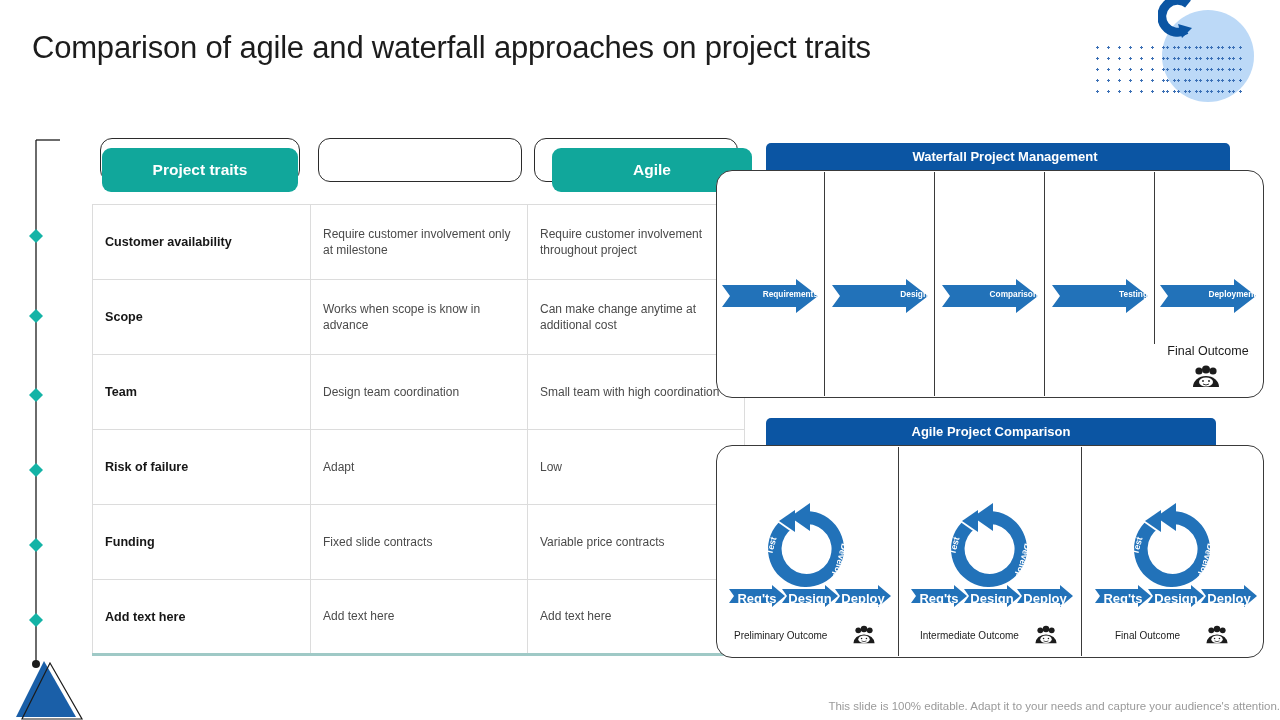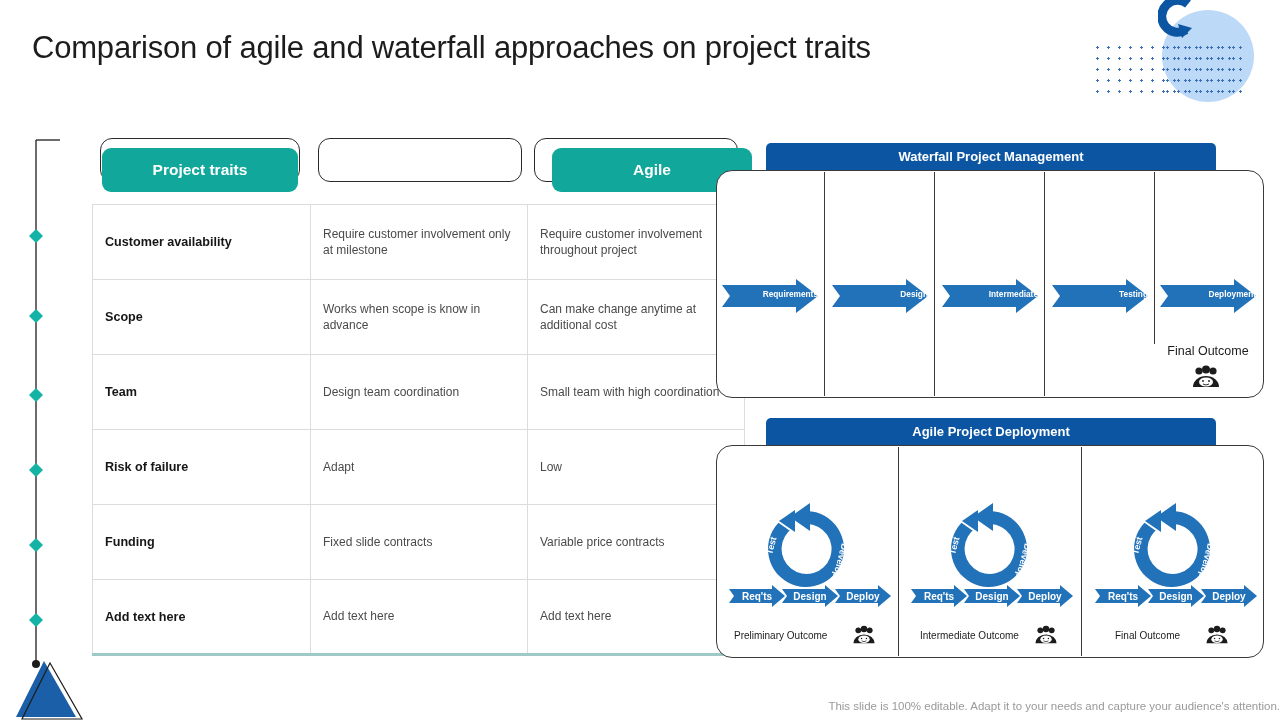--- a/index.html
+++ b/index.html
@@ -136,21 +136,21 @@
     border-radius: 16px;
     box-sizing: border-box;
     background: #fff;
   }
   .col-div {
     position: absolute;
     width: 0; border-left: 1.2px solid #3a3a3a;
   }
 
   
-  #wf-title { left: 766px; top: 143px; width: 450px; }
+  #wf-title { left: 766px; top: 143px; width: 450px; padding-left: 14px; }
   #wf-box   { left: 716px; top: 170px; width: 548px; height: 228px; }
   .wf-arrow {
     position: absolute; top: 279px;
     width: 96px; height: 34px;
   }
   .wf-label {
     position: absolute; top: 289px;
     width: 96px;
     text-align: right;
     color: #ffffff;
@@ -166,21 +166,21 @@
   }
   #wf-final-icon { position: absolute; left: 1190px; top: 365px; width: 32px; height: 26px; }
 
   
   #ag-title { left: 766px; top: 418px; width: 450px; }
   #ag-box   { left: 716px; top: 445px; width: 548px; height: 213px; }
   .ag-cycle { position: absolute; top: 503px; width: 122px; height: 92px; }
   .ag-arrow { position: absolute; top: 585px; width: 56px; height: 22px; }
   .ag-alabel {
     position: absolute; top: 591px; width: 56px;
-    text-align: center; color: #fff; font-size: 10px; font-weight: bold;
+    text-align: center; color: #fff; font-size: 13px; font-weight: bold;
     z-index: 3; pointer-events: none;
   }
   .ag-out {
     position: absolute; top: 630px;
     font-size: 10px; color: #1c1c1c; white-space: nowrap;
   }
   .ag-out-icon { position: absolute; top: 625px; width: 26px; height: 22px; }
 
   
   #footer {
@@ -288,21 +288,21 @@
 <div class="wf-label" style="left:722px">Requirements</div>
 
 <svg class="wf-arrow" style="left:832px" viewBox="0 0 96 34" preserveAspectRatio="none">
   <path d="M0 6 L8 17 L0 28 L74 28 L74 34 L96 17 L74 0 L74 6 Z" fill="#2272b9"></path>
 </svg>
 <div class="wf-label" style="left:832px">Design</div>
 
 <svg class="wf-arrow" style="left:942px" viewBox="0 0 96 34" preserveAspectRatio="none">
   <path d="M0 6 L8 17 L0 28 L74 28 L74 34 L96 17 L74 0 L74 6 Z" fill="#2272b9"></path>
 </svg>
-<div class="wf-label" style="left:942px">Intermediate</div>
+<div class="wf-label" style="left:942px">Comparison</div>
 
 <svg class="wf-arrow" style="left:1052px" viewBox="0 0 96 34" preserveAspectRatio="none">
   <path d="M0 6 L8 17 L0 28 L74 28 L74 34 L96 17 L74 0 L74 6 Z" fill="#2272b9"></path>
 </svg>
 <div class="wf-label" style="left:1052px">Testing</div>
 
 <svg class="wf-arrow" style="left:1160px" viewBox="0 0 96 34" preserveAspectRatio="none">
   <path d="M0 6 L8 17 L0 28 L74 28 L74 34 L96 17 L74 0 L74 6 Z" fill="#2272b9"></path>
 </svg>
 <div class="wf-label" style="left:1160px">Deployment</div>
@@ -313,21 +313,21 @@
   <circle cx="16" cy="4.4" r="4" fill="#1c1c1c"></circle>
   <circle cx="23" cy="6" r="3.6" fill="#1c1c1c"></circle>
   <path d="M3 22 A13 11 0 0 1 29 22 Z" fill="#1c1c1c"></path>
   <ellipse cx="16" cy="17" rx="7" ry="4.6" fill="#ffffff"></ellipse>
   <circle cx="13" cy="16" r="0.9" fill="#1c1c1c"></circle>
   <circle cx="19" cy="16" r="0.9" fill="#1c1c1c"></circle>
   <path d="M13 19 Q16 21 19 19" stroke="#1c1c1c" stroke-width="0.9" fill="none"></path>
 </svg>
 
 <div id="ag-title" class="panel-title">
-  <span>Agile Project Deployment</span>
+  <span>Agile Project Comparison</span>
 </div>
 <div id="ag-box" class="panel-box"></div>
 <div class="col-div" style="left:898px; top:447px; height:209px;"></div>
 <div class="col-div" style="left:1081px; top:447px; height:209px;"></div>
 
 <svg class="ag-cycle" style="left:746px" viewBox="0 0 122 92">
   <path d="M61 8 A38 38 0 1 1 43 12 L47 25 A25 25 0 1 0 61 21 Z" fill="#2272b9"></path>
   <path d="M64 0 L64 28 L44 14 Z" fill="#2272b9"></path>
   <path d="M47 6 L47 30 L30 18 Z" fill="#ffffff"></path>
   <path d="M49 7 L49 29 L33 18 Z" fill="#2272b9"></path>

